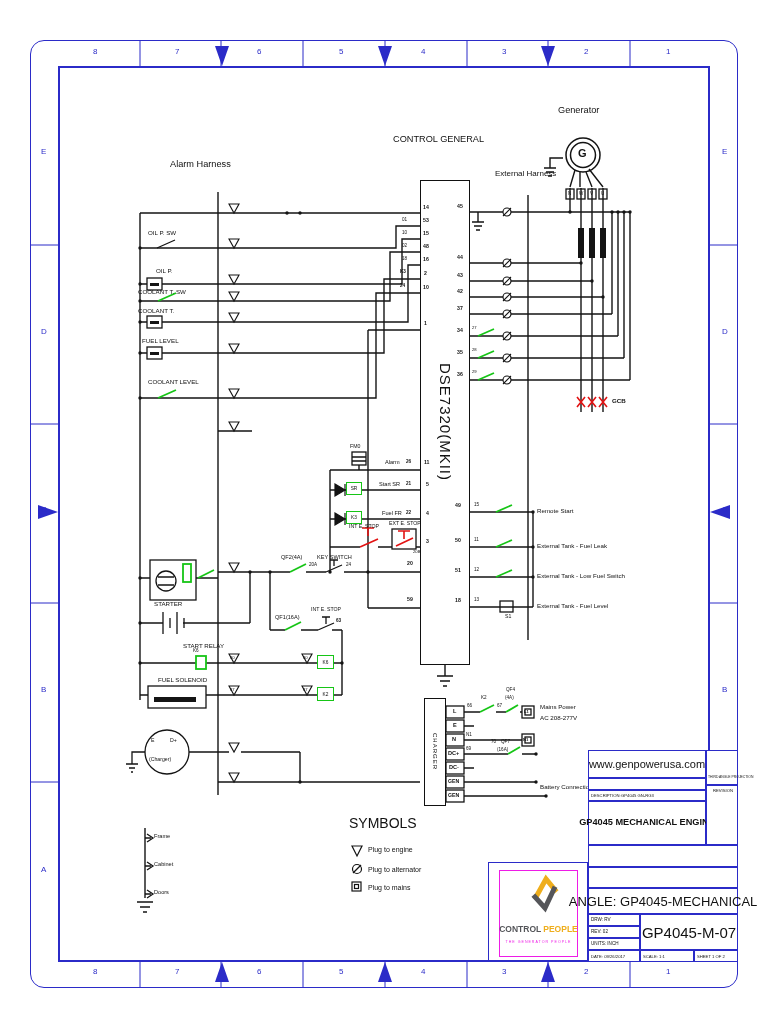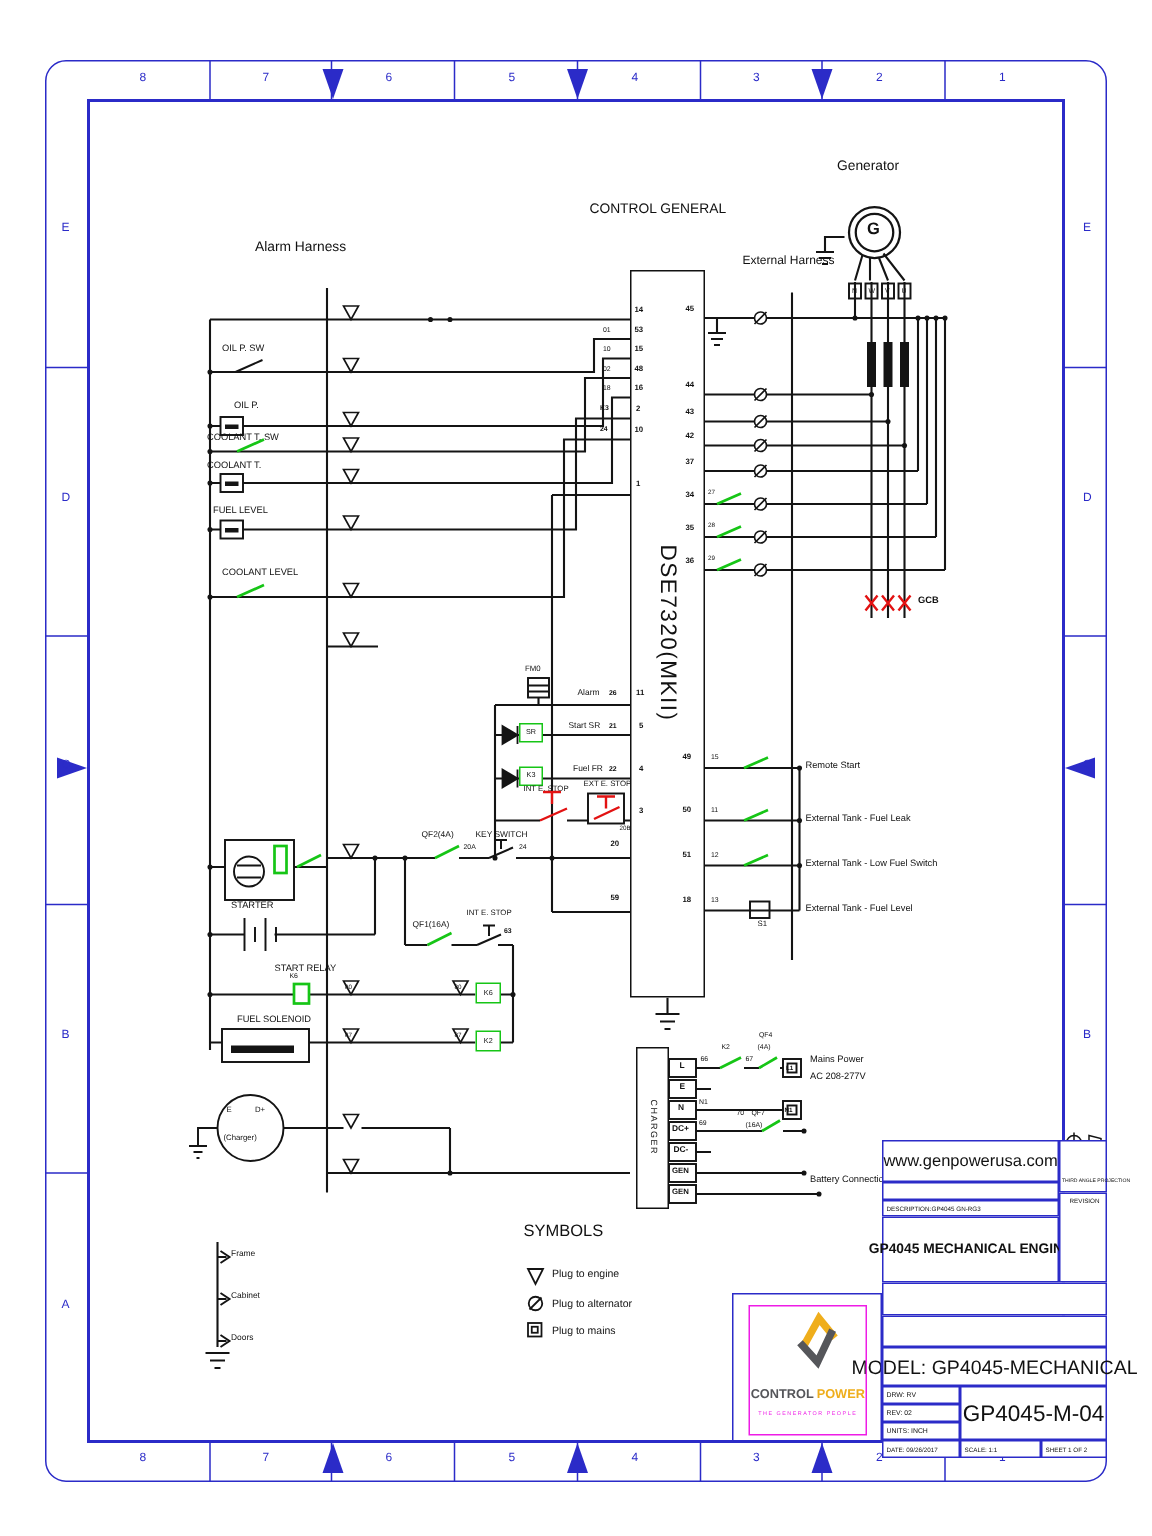--- a/index.html
+++ b/index.html
@@ -1,29 +1,29 @@
 <!DOCTYPE html>
 <html><head>
 <meta charset="utf-8">
 <style>
   html,body{margin:0;padding:0;background:#fff;}
   .sheet{position:relative;width:768px;height:1024px;background:#fff;
          font-family:"Liberation Sans",sans-serif;overflow:hidden;}
   .frame{position:absolute;box-sizing:border-box;}
   .lb{position:absolute;white-space:nowrap;color:#111;line-height:1;}
   .s4{font-size:4.2px}.s45{font-size:4.6px}.s5{font-size:5.2px}.s55{font-size:5.6px}
-  .s6{font-size:6.2px}.s7{font-size:7px}.s8{font-size:8px}.s85{font-size:11px}
+  .s6{font-size:6.2px}.s7{font-size:7px}.s8{font-size:8px}.s85{font-size:14px}
   .s9{font-size:9.2px}.s11{font-size:11px}.s13{font-size:13px}
   .b{font-weight:bold}
   .blue{color:#2b2bc8}
   .vert{writing-mode:vertical-rl;}
   .comp{position:absolute;box-sizing:border-box;background:#fff;}
   .gbox{position:absolute;box-sizing:border-box;border:1.4px solid #16c516;background:#fff;
         display:flex;align-items:center;justify-content:center;font-size:4.8px;color:#111;}
-  .tb{position:absolute;box-sizing:border-box;border:1px solid #2b2bc8;background:#fff;margin-top:10px;}
+  .tb{position:absolute;box-sizing:border-box;border:1px solid #2b2bc8;background:#fff;}
   .tbc{display:flex;align-items:center;justify-content:center;height:100%;}
   .logo-row{position:absolute;display:flex;justify-content:center;align-items:baseline;gap:2px;}
 </style>
 </head>
 <body>
 
 <div class="sheet">
 
   <div class="frame" style="left:30px;top:40px;width:708px;height:948px;border:1.5px solid #2b2bc8;border-radius:14px;"></div>
   <div class="frame" style="left:58px;top:66px;width:652px;height:896px;border:2px solid #2b2bc8;"></div>
@@ -448,50 +448,50 @@
         <span class="lb s9 b" style="position:static">GP4045 MECHANICAL ENGINE</span>
       </div>
   </div>
   <div class="tb" style="left:706px;top:785px;width:32px;height:60px">
     <span class="lb s4" style="left:6px;top:3px">REVISION</span>
   </div>
   <div class="tb" style="left:588px;top:845px;width:150px;height:22px"></div>
   <div class="tb" style="left:588px;top:867px;width:150px;height:21px"></div>
   <div class="tb" style="left:588px;top:888px;width:150px;height:26px">
     <div class="tbc">
-        <span class="lb s13" style="position:static">MODEL:  GP4045-MECHANICAL</span>
+        <span class="lb s13" style="position:static">ANGLE:  GP4045-MECHANICAL</span>
       </div>
   </div>
   <div class="tb" style="left:588px;top:914px;width:52px;height:12px">
     <span class="lb s45" style="left:2px;top:3px">DRW:  RV</span>
   </div>
   <div class="tb" style="left:588px;top:926px;width:52px;height:12px">
     <span class="lb s45" style="left:2px;top:3px">REV: 02</span>
   </div>
   <div class="tb" style="left:588px;top:938px;width:52px;height:12px">
     <span class="lb s45" style="left:2px;top:3px">UNITS: INCH</span>
   </div>
   <div class="tb" style="left:640px;top:914px;width:98px;height:36px">
     <div class="tbc">
-        <span class="lb" style="position:static;font-size:15px">GP4045-M-04</span>
+        <span class="lb" style="position:static;font-size:15px">GP4045-M-07</span>
       </div>
   </div>
   <div class="tb" style="left:588px;top:950px;width:52px;height:12px">
     <span class="lb s4" style="left:2px;top:3.5px">DATE:  09/26/2017</span>
   </div>
   <div class="tb" style="left:640px;top:950px;width:54px;height:12px">
     <span class="lb s4" style="left:2px;top:3.5px">SCALE: 1:1</span>
   </div>
   <div class="tb" style="left:694px;top:950px;width:44px;height:12px">
     <span class="lb s4" style="left:2px;top:3.5px">SHEET   1   OF   2</span>
   </div>
 
   <div class="frame" style="left:488px;top:862px;width:100px;height:100px;border:1px solid #2b2bc8;background:transparent"></div>
   <div class="frame" style="left:499px;top:870px;width:79px;height:87px;border:1.5px solid #ee1ce6;background:transparent"></div>
   <div class="logo-row" style="left:499px;top:924px;width:79px">
     <span style="font-size:8.5px;font-weight:bold;color:#55565a">CONTROL</span>
-    <span style="font-size:8.5px;font-weight:bold;color:#efae1c">POWER</span>
+    <span style="font-size:8.5px;font-weight:bold;color:#efae1c">PEOPLE</span>
   </div>
   <div class="logo-row" style="left:499px;top:940px;width:79px">
     <span style="font-size:3.6px;letter-spacing:1px;color:#ee1ce6">THE GENERATOR PEOPLE</span>
   </div>
 
 </div>
 
 </body></html>

